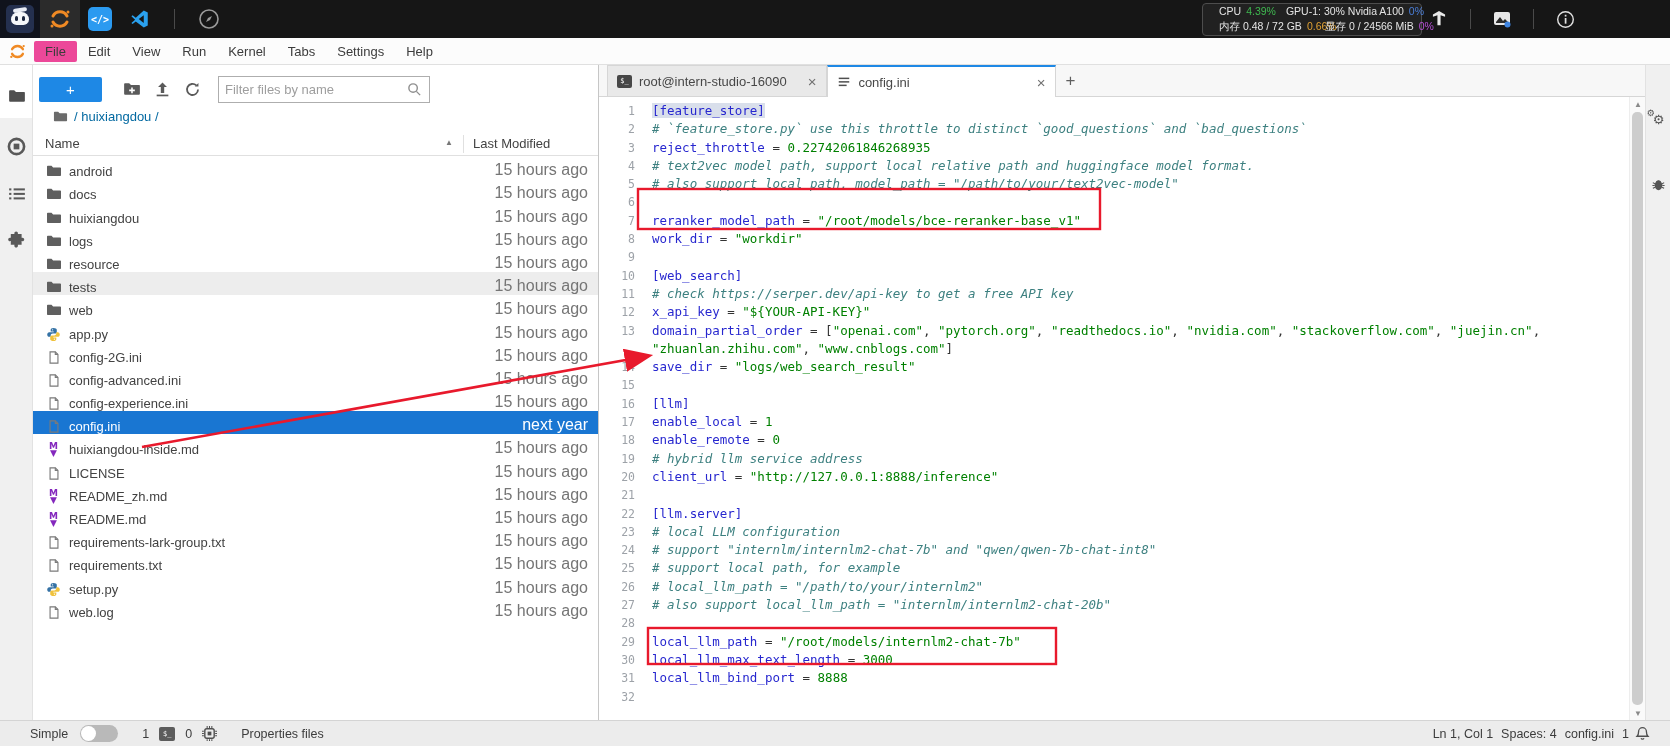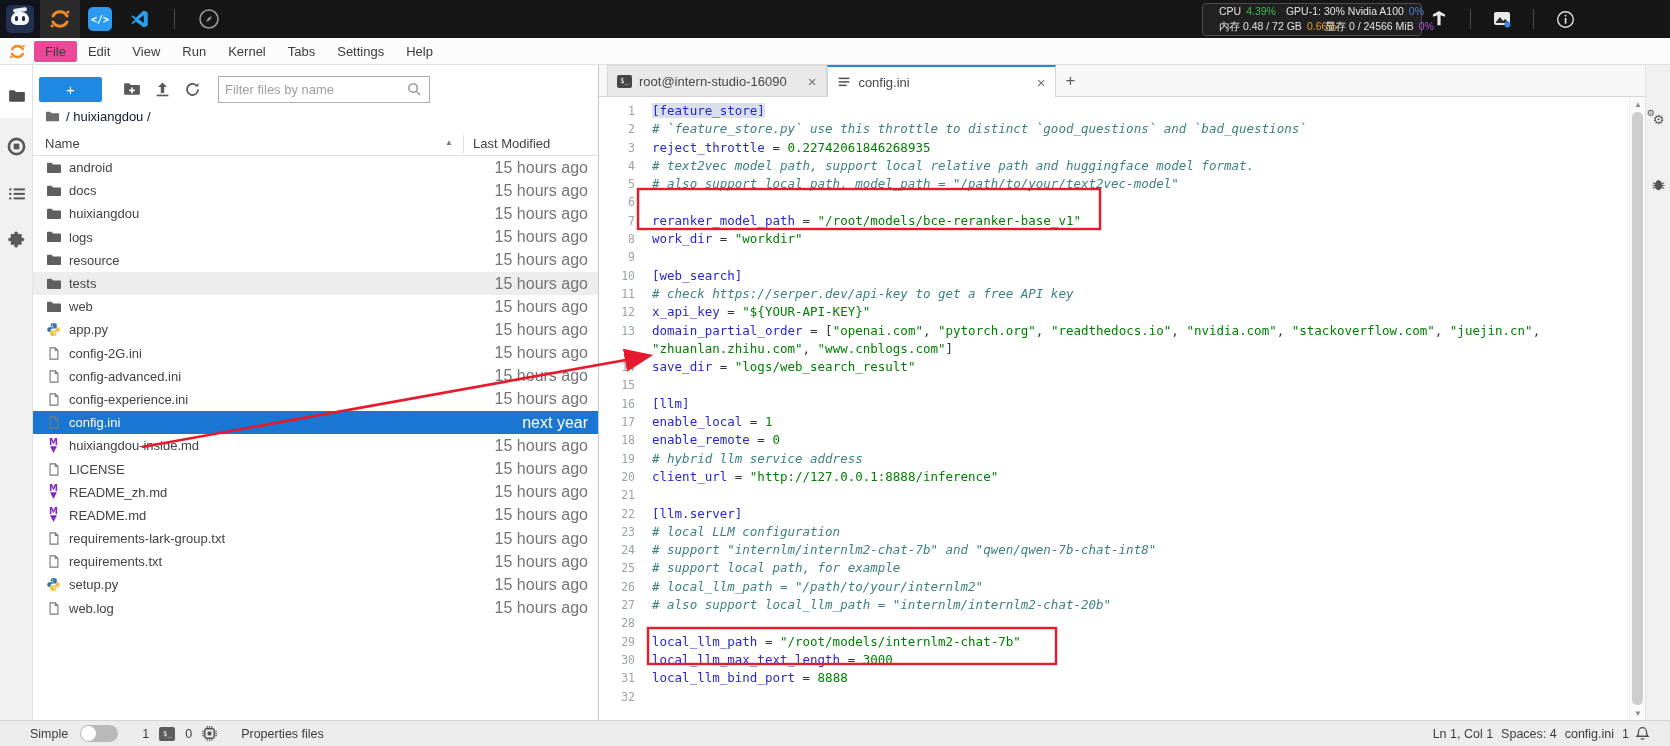--- a/index.html
+++ b/index.html
@@ -46,29 +46,29 @@
   .filepanel { position:absolute; top:65px; left:33px; width:565px; bottom:26px; background:#fff; }
   .ftools { position:absolute; top:9px; left:0; right:0; height:30px; display:flex; align-items:center; }
   .newbtn { margin-left:6px; width:63px; height:25px; background:#1e88e5; border:none; border-radius:2px;
             color:#fff; font-size:15px; line-height:23px; }
   .tool-ic { width:28px; display:flex; justify-content:center; margin-left:2px; }
   .tool-ic.first { margin-left:16px; }
   .filterbox { margin-left:12px; width:212px; height:27px; border:1px solid #aeaeae; display:flex; align-items:center; background:#fff; }
   .filterbox input { border:none; outline:none; flex:1; font-size:13px; padding:0 6px; color:#333;
                      font-family:"Liberation Sans", sans-serif; background:transparent; }
   .filterbox input::placeholder { color:#9e9e9e; }
-  .fcrumb { position:absolute; top:44px; left:12px; display:flex; align-items:center; gap:6px; font-size:13px; color:#0f172a; }
+  .fcrumb { position:absolute; top:44px; left:20px; display:flex; align-items:center; gap:6px; font-size:13px; color:#0369a1; }
   .fhead { position:absolute; top:68px; left:0; right:0; height:23px; border-bottom:1px solid #e0e0e0;
            font-size:13px; color:#424242; }
   .fhead .hname { position:absolute; left:12px; top:3px; }
   .fhead .hcaret { position:absolute; left:412px; top:5px; font-size:8px; color:#777; }
   .fhead .hdiv { position:absolute; left:430px; top:2px; bottom:2px; width:1px; background:#e0e0e0; }
   .fhead .hmod { position:absolute; left:440px; top:3px; }
   .flist { position:absolute; top:91px; left:0; right:0; }
-  .frow { height:23.2px; display:flex; align-items:center; padding-left:12px; font-size:13px; color:#424242; }
+  .frow { height:23.2px; display:flex; align-items:flex-end; padding-left:12px; font-size:13px; color:#424242; }
   .frow .fic { width:17px; display:flex; justify-content:center; }
   .frow .fname { margin-left:7px; white-space:nowrap; }
   .frow .fdate { margin-left:auto; padding-right:10px; color:#757575; font-size:16px; }
   .frow.hov { background:#ededed; }
   .frow.sel { background:#1976d2; color:#fff; }
   .frow.sel .fdate { color:#fff; }
   .md-ic { font-size:9px; font-weight:bold; color:#8428bd; line-height:7px; text-align:center; font-family:"DejaVu Sans", sans-serif;}
 
   
   .editorpane { position:absolute; top:65px; left:598px; right:25px; bottom:26px; background:#fff;

